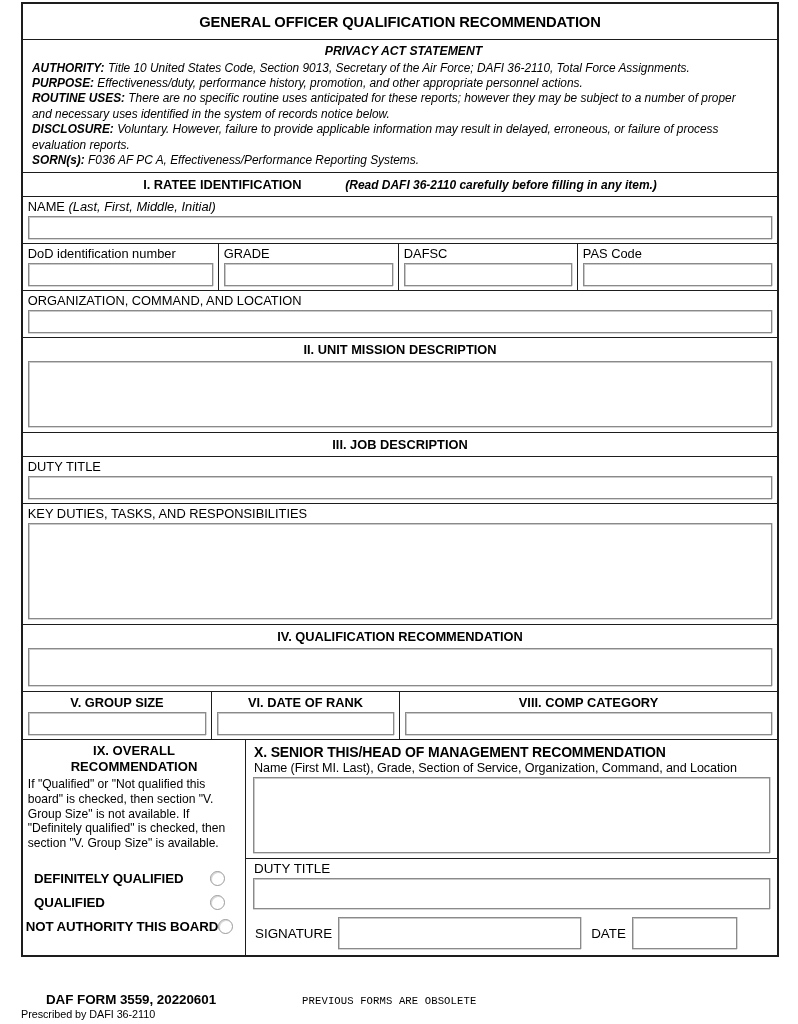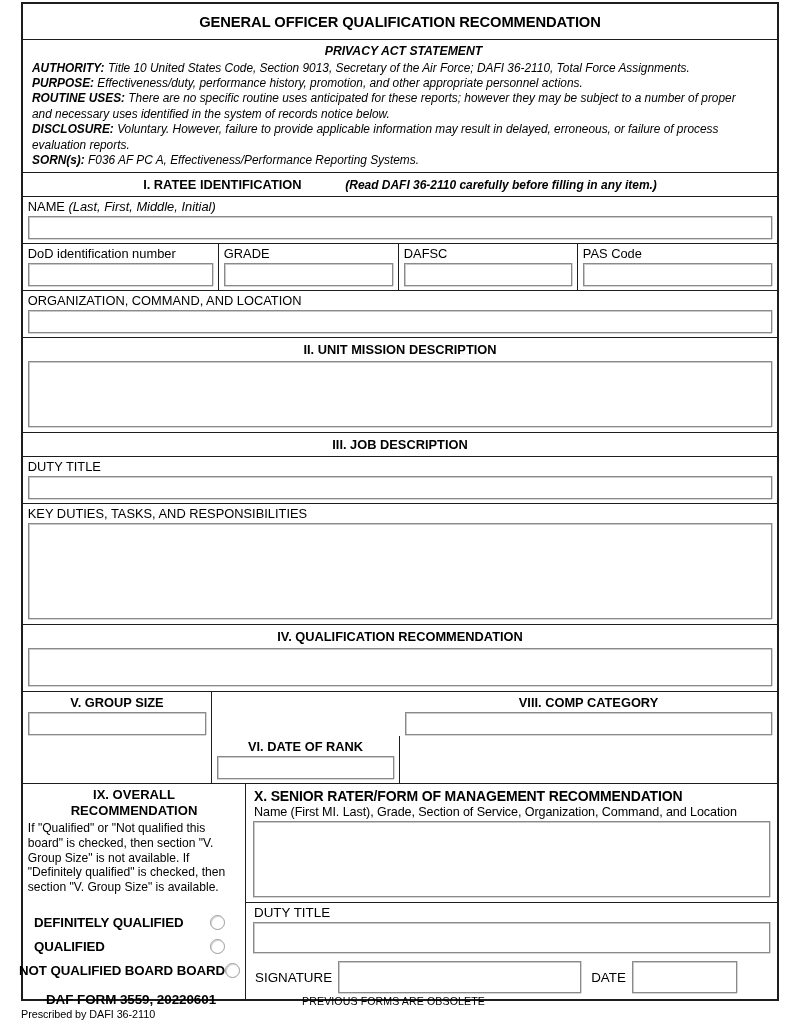--- a/index.html
+++ b/index.html
@@ -229,21 +229,21 @@
     align-items: flex-start;
     padding-left: 25px;
   }
   .form-id {
     font-size: 13.4px;
     font-weight: bold;
     letter-spacing: -0.05px;
     white-space: nowrap;
   }
   .obsolete {
-    font-family: Liberation Sans, sans-serif;
+    font-family: Liberation Mono, monospace;
     font-size: 10.6px;
     margin-left: 86px;
     padding-top: 3px;
     letter-spacing: 0.1px;
     white-space: nowrap;
   }
   .prescribed {
     font-size: 10.8px;
     padding-top: 1px;
     letter-spacing: -0.05px;
@@ -366,21 +366,21 @@
       </div>
     </div>
 
     <div class="band cells">
       <div class="cell" style="width:189px;">
         <div class="sec-head" style="padding:3px 2px 2px 2px;">V. GROUP SIZE</div>
         <div class="field-wrap">
           <div class="inset" style="height:23px;"></div>
         </div>
       </div>
-      <div class="cell" style="width:188px;margin-top:44px;">
+      <div class="cell" style="width:188px;">
         <div class="sec-head" style="padding:3px 2px 2px 2px;">VI. DATE OF RANK</div>
         <div class="field-wrap">
           <div class="inset" style="height:23px;"></div>
         </div>
       </div>
       <div class="cell" style="flex:1;">
         <div class="sec-head" style="padding:3px 2px 2px 2px;">VIII. COMP CATEGORY</div>
         <div class="field-wrap">
           <div class="inset" style="height:23px;"></div>
         </div>
@@ -399,29 +399,29 @@
         <div class="radio-list">
           <div class="radio-row">
             <span class="radio-label">DEFINITELY QUALIFIED</span>
             <span class="radio-dot"></span>
           </div>
           <div class="radio-row">
             <span class="radio-label">QUALIFIED</span>
             <span class="radio-dot"></span>
           </div>
           <div class="radio-row">
-            <span class="radio-label">NOT QUALIFIED BOARD BOARD</span>
+            <span class="radio-label">NOT AUTHORITY THIS BOARD</span>
             <span class="radio-dot"></span>
           </div>
         </div>
       </div>
 
       <div class="col-right">
         <div class="band">
-          <div class="x-title">X. SENIOR RATER/FORM OF MANAGEMENT RECOMMENDATION</div>
+          <div class="x-title">X. SENIOR THIS/HEAD OF MANAGEMENT RECOMMENDATION</div>
           <div class="x-sub">Name (First MI. Last), Grade, Section of Service, Organization, Command, and Location</div>
           <div class="x-field-wrap">
             <div class="inset" style="height:76px;"></div>
           </div>
         </div>
 
         <div>
           <div class="x-label">DUTY TITLE</div>
           <div class="x-field-wrap">
             <div class="inset" style="height:31px;"></div>

